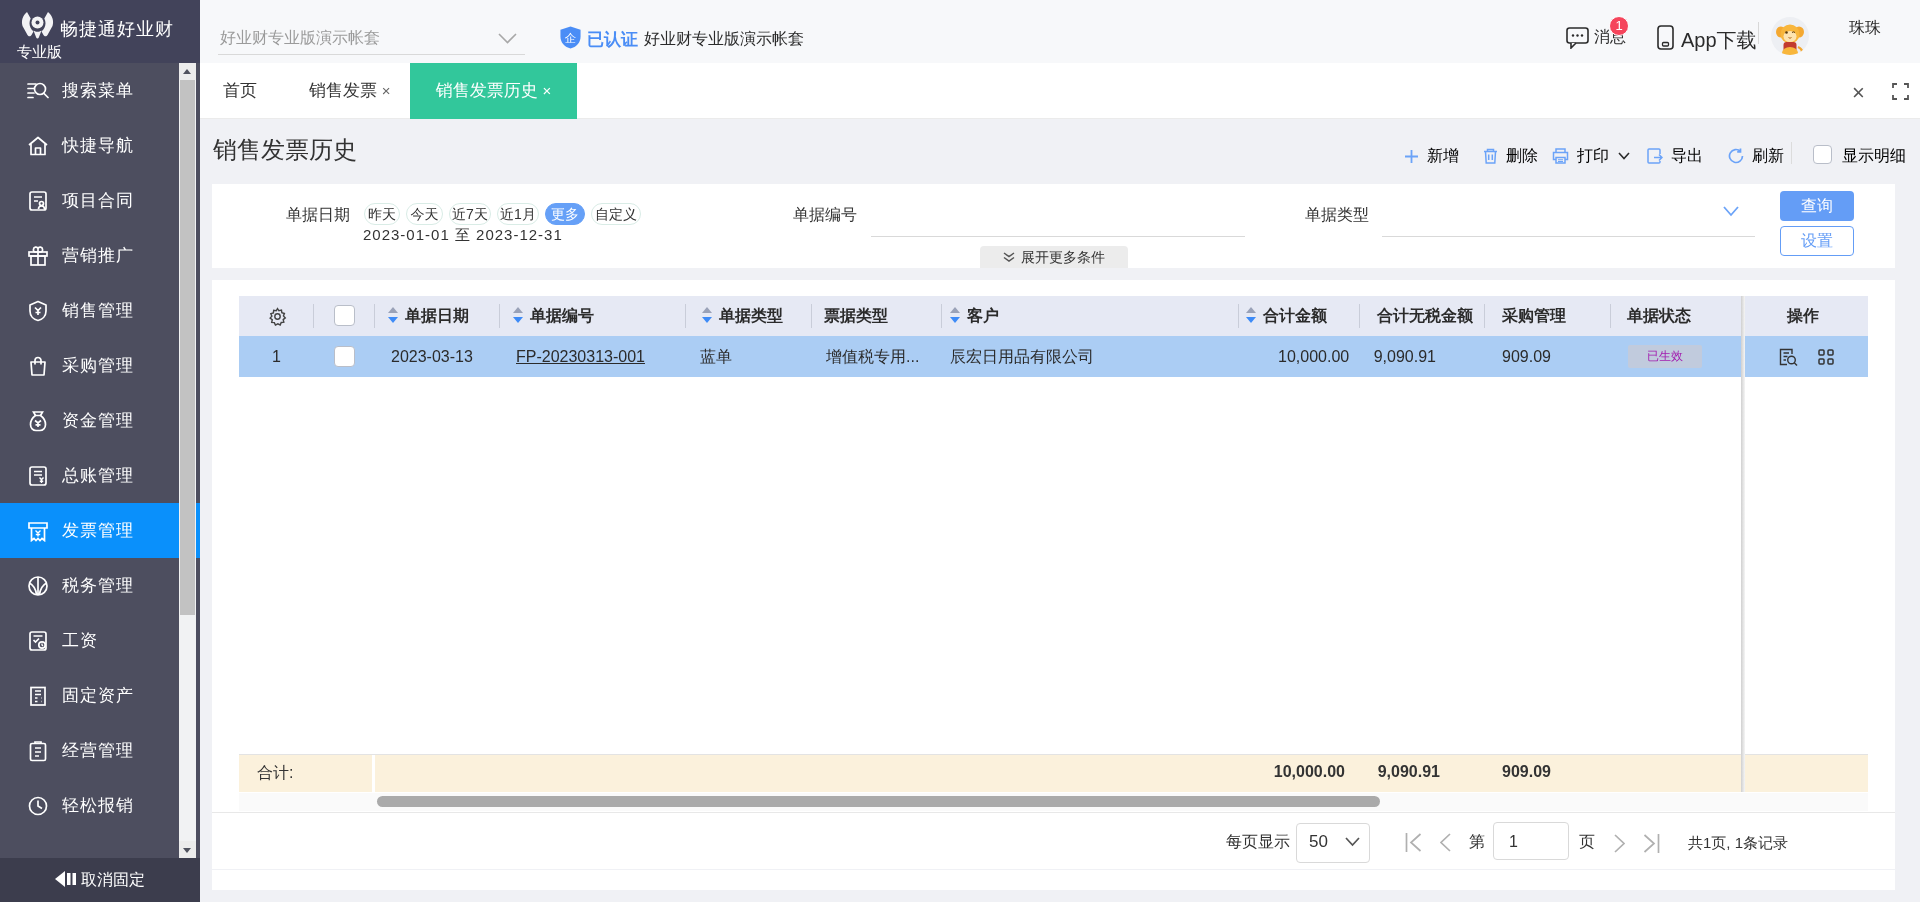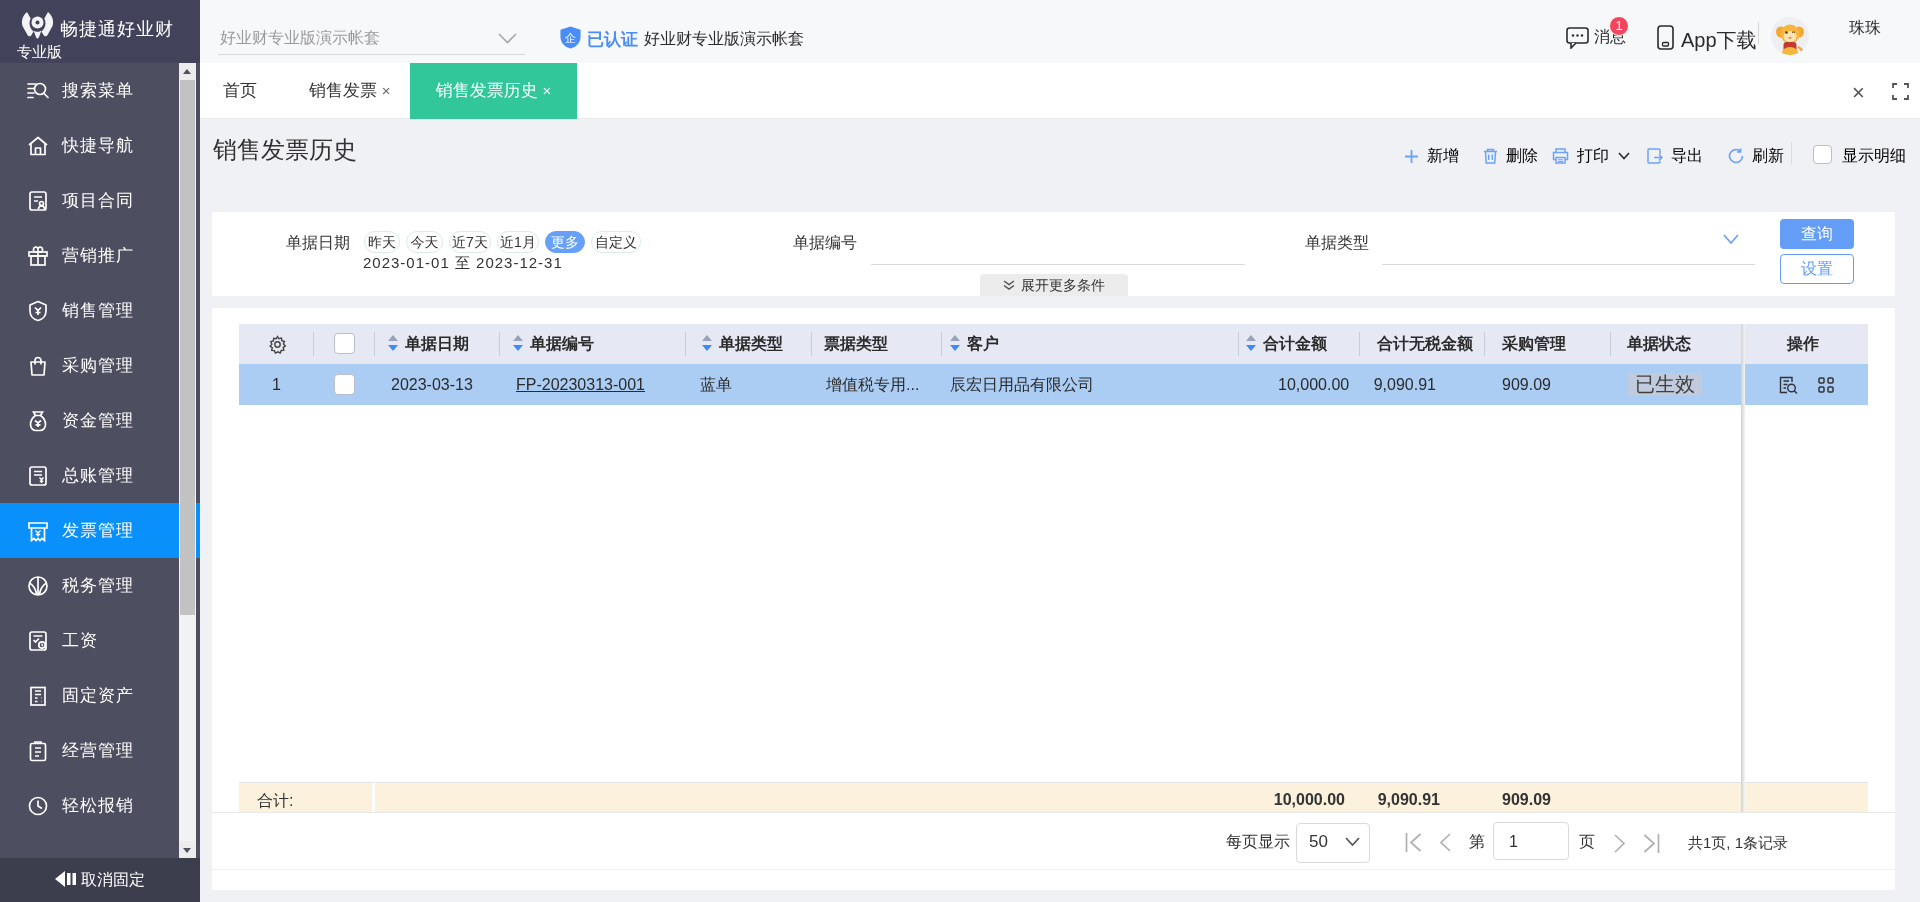--- a/index.html
+++ b/index.html
@@ -30,21 +30,21 @@
 #acct { position:absolute; left:18px; top:16px; width:307px; height:39px; border-bottom:1px solid #d9d9d9; color:#9b9b9b; font-size:16px; line-height:44px; padding-left:2px;}
 
 
 #tabbar { position:absolute; left:200px; top:63px; width:1720px; height:56px; background:#fff; border-bottom:1px solid #ebebeb;}
 .tab { position:absolute; top:0; height:56px; line-height:56px; font-size:17px; color:#333; }
 .tab.green { background:#32c79b; color:#fff; }
 
 
 #content { position:absolute; left:200px; top:119px; width:1720px; height:783px; background:#f0f1f5; }
 #pagetitle { position:absolute; left:13px; top:15px; font-size:24px; color:#333; }
-.panel { position:absolute; background:#fff;margin-top:28px; }
+.panel { position:absolute; background:#fff; }
 #filterpanel { left:12px; top:65px; width:1683px; height:84px; }
 #tablepanel { left:12px; top:161px; width:1683px; height:532px; }
 .tbi { position:absolute; top:0; white-space:nowrap; }
 .tbi svg { vertical-align:-3px; margin-right:4px; }
 
 
 .flabel { position:absolute; font-size:16px; color:#333; }
 .pill { position:absolute; top:19px; height:22px; line-height:20px; border:1px solid #d9ece6; border-radius:11px; font-size:14px; color:#333; text-align:center; background:#fff; }
 .pill.blue { background:#66a0f7; border-color:#66a0f7; color:#fff; }
 .uline { position:absolute; border-bottom:1px solid #d9d9d9; }
@@ -382,21 +382,21 @@
         <div class="rcell" style="left:33px;">1</div>
         <div class="ckb" style="left:95px;top:10px;"></div>
         <div class="rcell" style="left:152px;">2023-03-13</div>
         <div class="rcell" style="left:277px;text-decoration:underline;">FP-20230313-001</div>
         <div class="rcell" style="left:461px;">蓝单</div>
         <div class="rcell" style="left:587px;">增值税专用...</div>
         <div class="rcell" style="left:711px;">辰宏日用品有限公司</div>
         <div class="rcell" style="left:1039px;width:68px;text-align:right;">10,000.00</div>
         <div class="rcell" style="left:1129px;width:68px;text-align:right;">9,090.91</div>
         <div class="rcell" style="left:1244px;width:68px;text-align:right;">909.09</div>
-        <div style="position:absolute;left:1389px;top:9px;width:74px;height:23px;border-radius:2px;background:#c1cbdd;color:#404040;font-size:20px;text-align:center;line-height:23px;">已生效</div>
+        <div style="position:absolute;left:1389px;top:9px;width:74px;height:23px;border-radius:2px;background:#c1cbdd;color:#a21caf;font-size:12px;text-align:center;line-height:23px;">已生效</div>
         <svg width="19" height="18" viewBox="0 0 19 18" style="position:absolute;left:1540px;top:12px;" fill="none" stroke="#333" stroke-width="1.4">
           <path d="M13 6 V1.5 H1.5 V16.5 H8"></path>
             <path d="M4.5 5 h5.5 M4.5 8.5 h4 M4.5 12 h2.5"></path>
           <circle cx="12.5" cy="12" r="3.8"></circle>
             <path d="M15.3 14.8 L18 17.5"></path>
         </svg>
         <svg width="16" height="16" viewBox="0 0 16 16" style="position:absolute;left:1579px;top:13px;" fill="none" stroke="#333" stroke-width="1.5">
           <rect x="1" y="1" width="5" height="5" rx="1"></rect>
             <rect x="10" y="1" width="5" height="5" rx="1"></rect>
             <rect x="1" y="10" width="5" height="5" rx="1"></rect>

